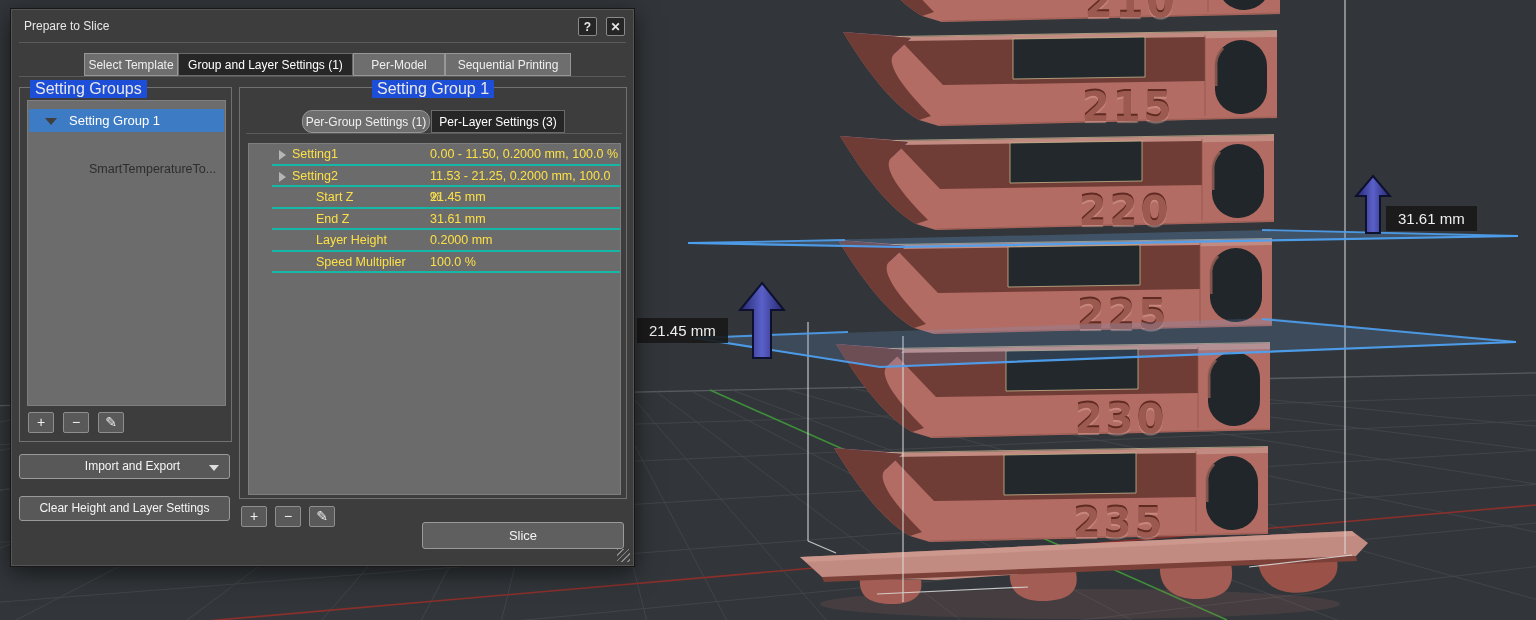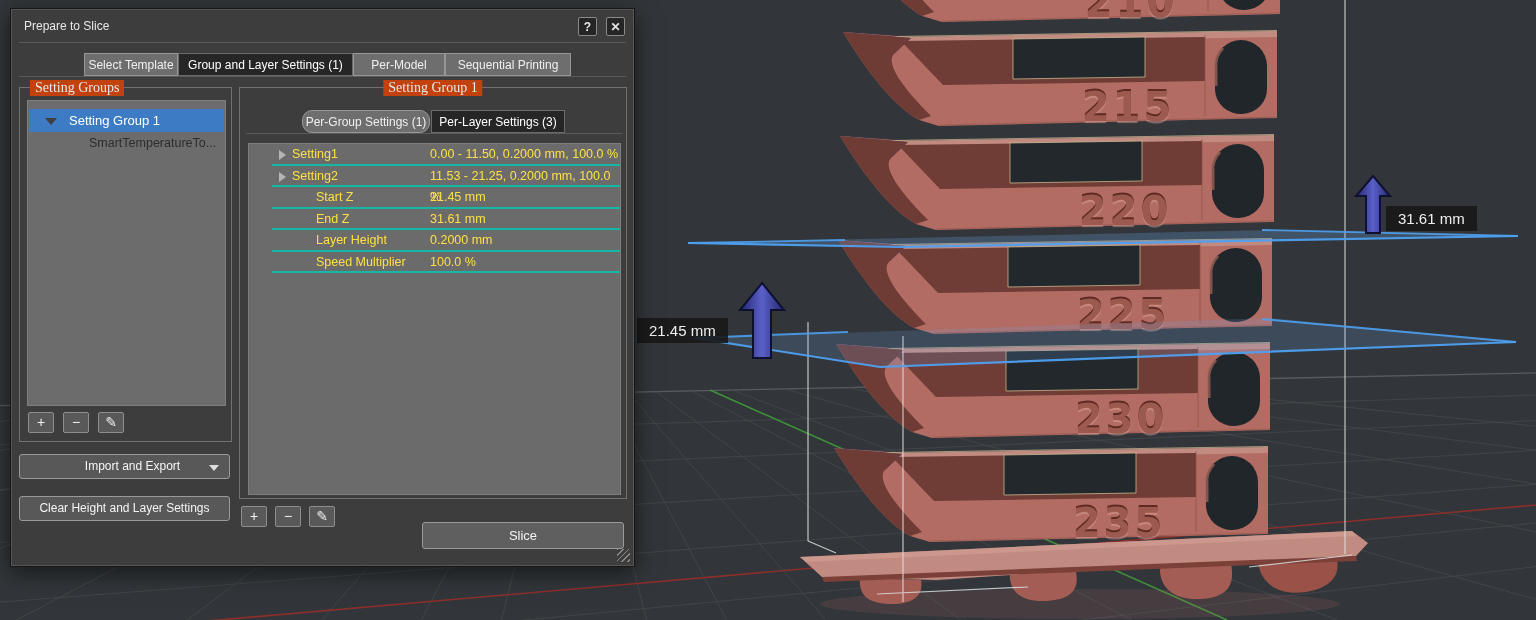--- a/index.html
+++ b/index.html
@@ -22,22 +22,22 @@
          font-size:12px;font-weight:bold;text-align:center;line-height:18px;
          box-sizing:border-box;cursor:default;}
   .hline{position:absolute;left:8px;width:607px;height:1px;background:#5a5a5a;}
 
   .tab{position:absolute;height:23px;box-sizing:border-box;text-align:center;
        line-height:22px;font-size:12px;cursor:default;}
   .tab.inactive{background:#6e6e6e;border:1px solid #979797;color:#efefef;}
   .tab.active{background:#262626;border:1px solid #6a6a6a;color:#fff;}
 
   .groupbox{position:absolute;border:1px solid #717171;box-sizing:border-box;}
-  .gb-legend{position:absolute;top:-8px;background:#c2410c;padding:0 5px;
-             font-size:14px;color:#e8e8e8;white-space:nowrap;font-family:Liberation Serif, serif;}
+  .gb-legend{position:absolute;top:-8px;background:#1d4ed8;padding:0 5px;
+             font-size:16px;color:#e8e8e8;white-space:nowrap;}
 
   .listbox{position:absolute;background:#6c6c6c;border:1px solid #7e7e7e;box-sizing:border-box;}
   .tree-row{position:absolute;left:1px;right:1px;height:23px;line-height:23px;}
   .tree-row.selected{background:#3d7cc4;color:#fff;font-size:13px;}
   .tree-row.child{color:#2d2d2d;font-size:12.5px;}
   .tri-down-dark{position:absolute;left:16px;top:9px;width:0;height:0;
        border-left:6px solid transparent;border-right:6px solid transparent;
        border-top:7px solid #3f3f3f;}
 
   .minibtn{position:absolute;width:26px;height:21px;background:#595959;
@@ -213,21 +213,21 @@
     <div class="hline" style="top:67px;"></div>
 
     <div class="groupbox" style="left:8px;top:78px;width:213px;height:355px;">
       <span class="gb-legend" style="left:10px;">Setting Groups</span>
       <div class="listbox" style="left:7px;top:12px;width:199px;height:306px;">
         <div class="tree-row selected" style="top:8px;">
           <span class="tri-down-dark"></span>
           <span style="position:absolute;left:40px;">Setting Group 1</span>
         </div>
         <div class="tree-row child" style="top:31px;">
-          <span style="position:absolute;left:60px;">SmartTemperatureTo...</span>
+          <span style="position:absolute;left:60px;margin-top:26px;">SmartTemperatureTo...</span>
         </div>
       </div>
       <div class="minibtn" style="left:8px;top:324px;">+</div>
       <div class="minibtn" style="left:43px;top:324px;">−</div>
       <div class="minibtn" style="left:78px;top:324px;">✎</div>
     </div>
 
     <div class="wbtn" style="left:8px;top:445px;width:211px;height:25px;line-height:23px;padding-left:16px;">
       <span>Import and Export</span>
       <span class="caret"></span>

